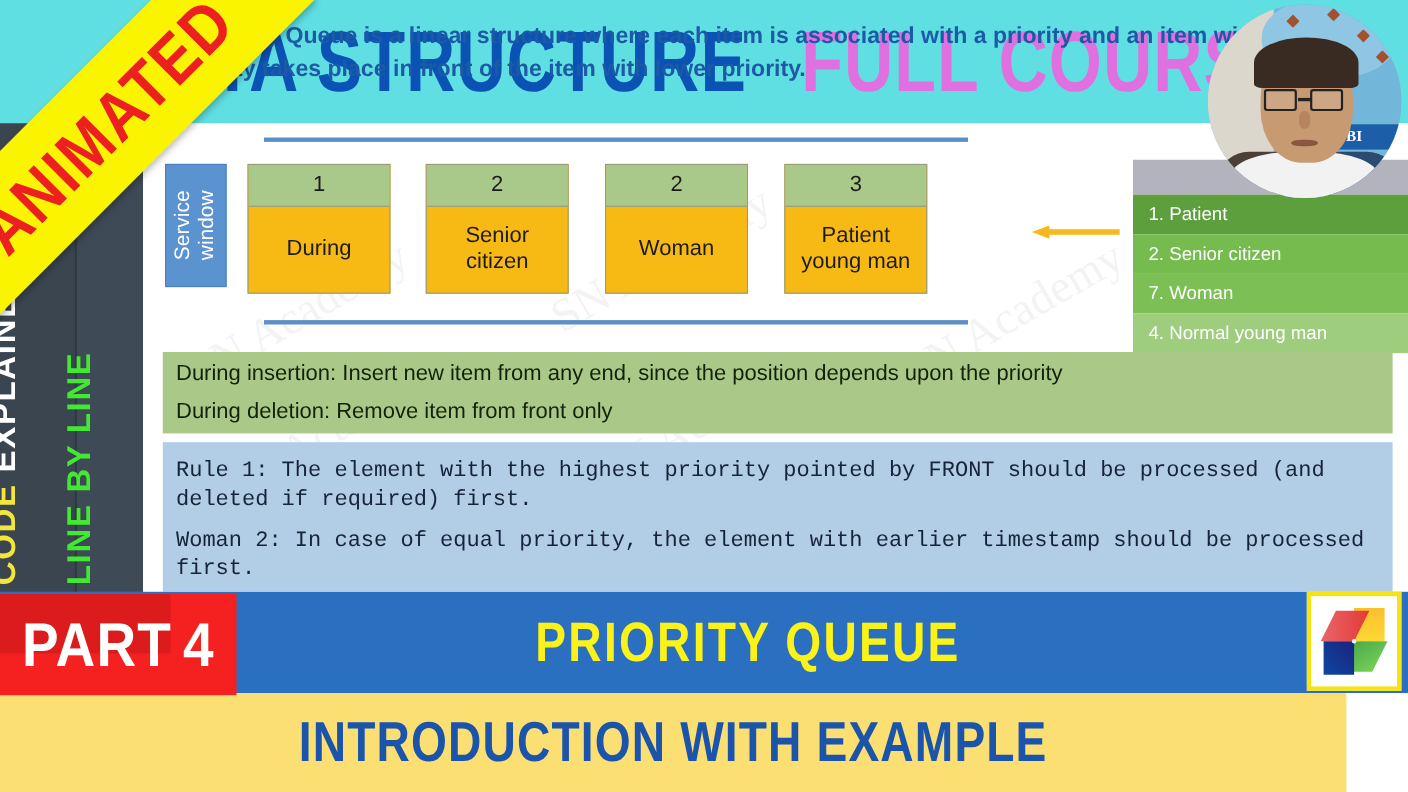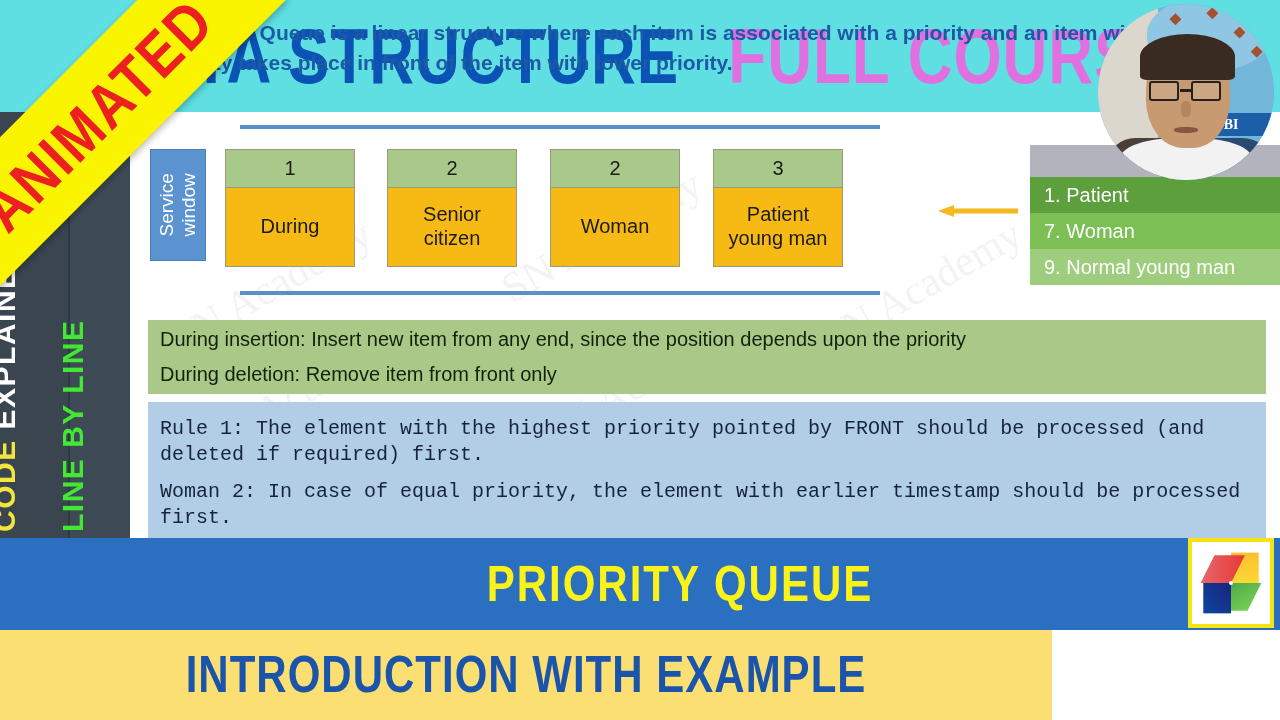--- a/index.html
+++ b/index.html
@@ -175,21 +175,21 @@
     overflow: hidden;
   }
   .prio-list .cap {
     height: 32px; background: #b3b3bd;
   }
   .prio-list .row {
     height: 36px;
     display: flex; align-items: center;
     padding-left: 14px;
     color: #ffffff;
-    font-size: 20px;
+    font-size: 17px;
     font-family: "Liberation Sans", sans-serif;
   }
   .prow0 { background: #5d9e3d; }
   .prow1 { background: #76bb4d; }
   .prow2 { background: #7cc055; }
   .prow3 { background: #9fcd7e; }
 
   
   .note-green {
     position: absolute;
@@ -283,21 +283,21 @@
     font-size: 50px;
     letter-spacing: 1px;
     transform: scaleY(1.12);
     z-index: 2;
   }
 
   
   .yellow-band {
     position: absolute;
     left: 0; top: 630px;
-    width: 1052px; height: 90px;
+    width: 1224px; height: 90px;
     background: #fbdf72;
     z-index: 7;
     display: flex; align-items: center; justify-content: center;
   }
   .yellow-band span {
     font-family: "Liberation Sans Narrow", "Liberation Sans", sans-serif;
     font-weight: 700;
     font-size: 42px;
     color: #1b55ab;
     letter-spacing: 1px;
@@ -467,42 +467,48 @@
         <div class="label">Patient young man</div>
       </div>
 
       <svg class="arrow-in" viewBox="0 0 80 12">
         <path d="M0 6 L16 0 L16 3.5 L80 3.5 L80 8.5 L16 8.5 L16 12 Z" fill="#f5b81e"></path>
       </svg>
 
       <div class="prio-list">
         <div class="cap"></div>
         <div class="row prow0">1. Patient</div>
+        <div class="row prow1">2. Senior citizen</div>
         <div class="row prow2">7. Woman</div>
-        <div class="row prow3">9. Normal young man</div>
+        <div class="row prow3">4. Normal young man</div>
       </div>
     </div>
 
     <div class="note-green">
       <p>During insertion: Insert new item from any end, since the position depends upon the priority</p>
       <p>During deletion: Remove item from front only</p>
     </div>
 
     <div class="note-blue">
       <p>Rule 1: The element with the highest priority pointed by FRONT should be processed (and deleted if required) first.</p>
       <p>Woman 2: In case of equal priority, the element with earlier timestamp should be processed first.</p>
     </div>
   </div>
 
   <div class="bottom-banner"></div>
   <div class="banner-desc">A Priority Queue is a linear structure where each item is associated with a priority and an item with higher priority takes place in front of the item with lower priority.</div>
   <div class="banner-headline">
     <span>PRIORITY QUEUE</span>
   </div>
 
+  <div class="part-badge">
+    <div class="inner-shade"></div>
+    <span class="txt">PART</span>
+    <span class="txt">4</span>
+  </div>
 
   <div class="yellow-band">
     <span>INTRODUCTION WITH EXAMPLE</span>
   </div>
 
   <div class="logo">
     <svg width="66" height="66" viewBox="0 0 100 100">
       <defs>
         <linearGradient id="gy" x1="0" y1="0" x2="0" y2="1">
           <stop offset="0" stop-color="#fbc02d"></stop>

